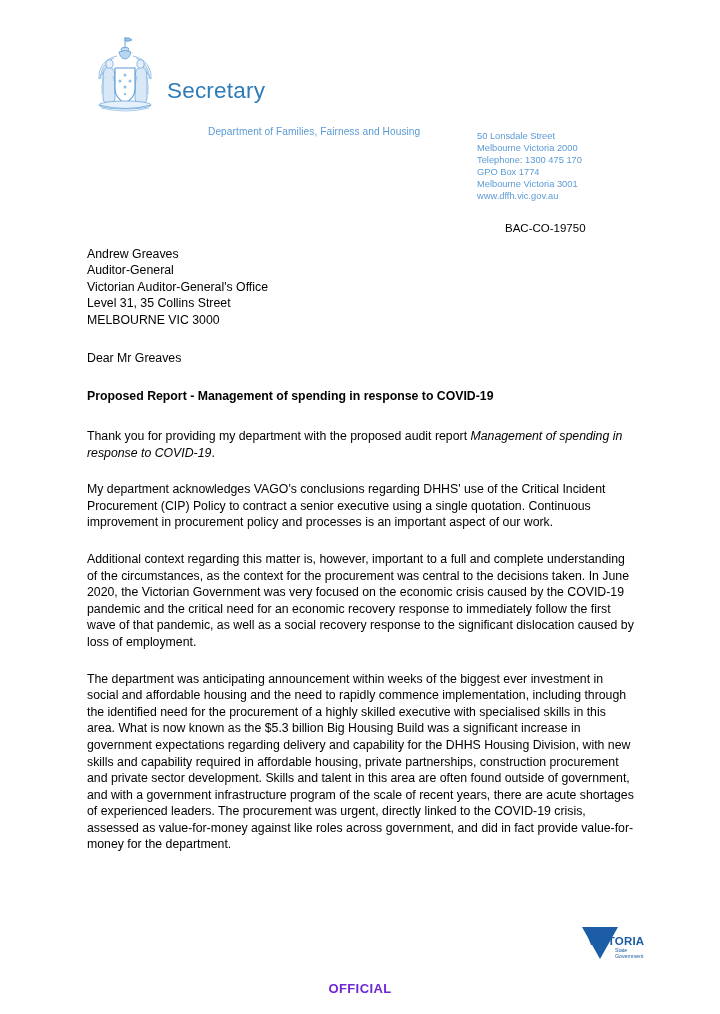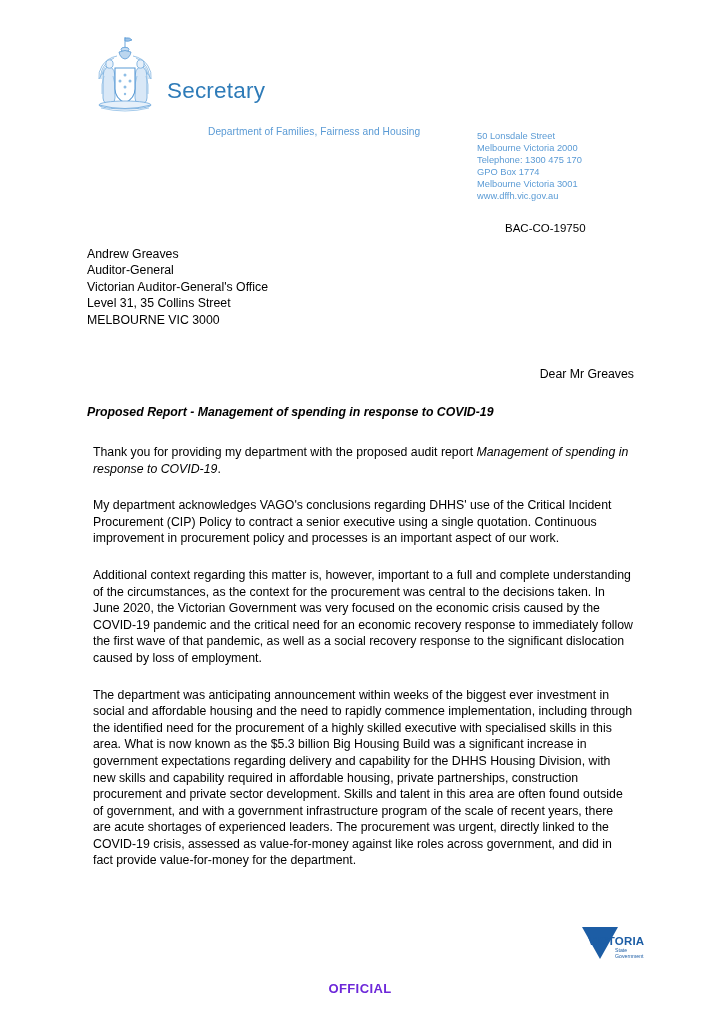--- a/index.html
+++ b/index.html
@@ -98,34 +98,32 @@
   
   .body-wrap {
     position: absolute;
     left: 87px;
     top: 350px;
     width: 547px;
   }
   .salutation {
     font-size: 12.3px;
     line-height: 16px;
-    margin: 16px 0 22px 0;
-    text-align: right;
+    margin: 0 0 22px 0;
   }
   .subject {
     font-size: 12.3px;
     font-weight: bold;
     line-height: 16px;
     margin: 8px 0 24px 0;
-    font-style: italic;
   }
   .para {
     font-size: 12.3px;
     line-height: 16.6px;
-    margin: 0 0 20px 6px;
+    margin: 0 0 20px 0;
     text-align: left;
   }
   .para em { font-style: italic; }
 
   
   .vic-logo {
     position: absolute;
     left: 578px;
     top: 925px;
     width: 68px;

